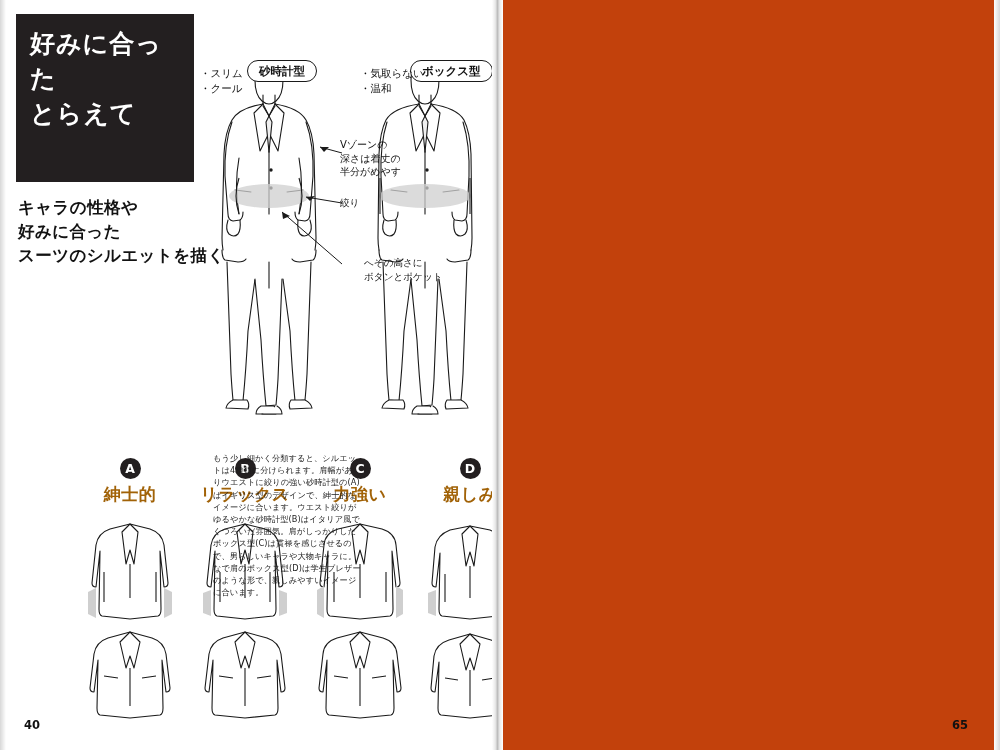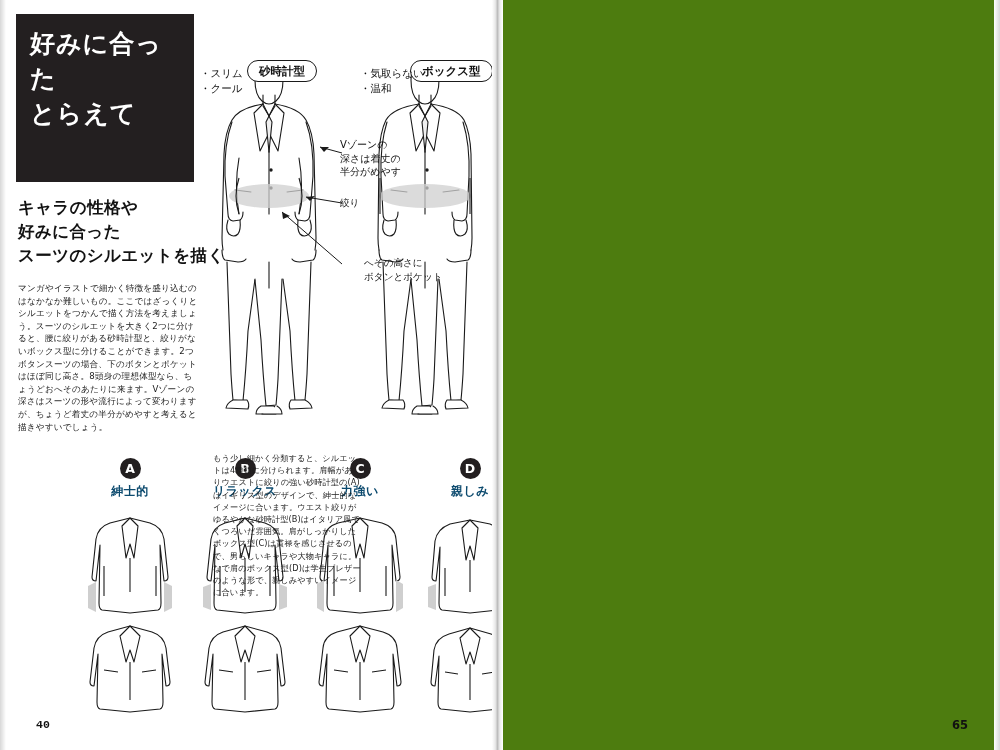--- a/index.html
+++ b/index.html
@@ -6,21 +6,21 @@
   body{
     width:1000px;height:750px;overflow:hidden;
     background:#ffffff;
     font-family:"DejaVu Sans","Liberation Sans",sans-serif;
     color:#1a1a1a;
   }
   #page{position:relative;width:1000px;height:750px;background:#fff;}
 
   
   .page-left{position:absolute;left:0;top:0;width:497px;height:750px;background:#fff;}
-  .page-right{position:absolute;left:497px;top:0;width:503px;height:750px;background:#4d7c0f;}
+  .page-right{position:absolute;left:497px;top:0;width:503px;height:750px;background:#c2410c;}
   .gutter{position:absolute;left:492px;top:0;width:11px;height:750px;
     background:linear-gradient(to right,#ffffff 0%,#e9e9e9 30%,#bdbdbd 50%,#e9e9e9 70%,#ffffff 100%);}
   .edge-shade-l{position:absolute;left:0;top:0;width:6px;height:750px;
     background:linear-gradient(to right,#d8d8d8,#ffffff);}
   .edge-shade-r{position:absolute;right:0;top:0;width:6px;height:750px;
     background:linear-gradient(to left,#d8d8d8,#ffffff);}
 
   
   .jp{font-family:"DejaVu Sans","Liberation Sans",sans-serif;}
   .body-txt{font-size:8.6px;line-height:12.6px;color:#1c1c1c;letter-spacing:.2px;}
@@ -49,21 +49,21 @@
 
   
   .fig{position:absolute;}
   .fig svg{display:block;}
 
   
   .abcd{position:absolute;left:14px;top:458px;width:470px;height:260px;}
   .abcd-cell{position:absolute;top:0;width:112px;height:260px;}
   .circ{width:21px;height:21px;border-radius:50%;background:#231f20;color:#fff;
     font-size:12.5px;font-weight:bold;line-height:21px;text-align:center;margin:0 auto;}
-  .abcd-name{text-align:center;font-size:12px;font-weight:bold;margin-top:4px;color:#0c4a6e;letter-spacing:.5px;}
+  .abcd-name{text-align:center;font-size:17px;font-weight:bold;margin-top:4px;color:#a16207;letter-spacing:.5px;}
 
   
   .pgnum{position:absolute;font-size:11.5px;font-weight:bold;color:#111;}
 </style>
 </head>
 <body>
 
 <div id="page">
 
   <div class="page-left">
@@ -74,21 +74,20 @@
         <div>とらえて</div>
       </div>
     </div>
 
     <div class="sub-head jp">
       <div>キャラの性格や</div>
       <div>好みに合った</div>
       <div>スーツのシルエットを描く</div>
     </div>
 
-    <div class="left-col-txt body-txt jp">マンガやイラストで細かく特徴を盛り込むのはなかなか難しいもの。ここではざっくりとシルエットをつかんで描く方法を考えましょう。スーツのシルエットを大きく2つに分けると、腰に絞りがある砂時計型と、絞りがないボックス型に分けることができます。2つボタンスーツの場合、下のボタンとポケットはほぼ同じ高さ。8頭身の理想体型なら、ちょうどおへそのあたりに来ます。Vゾーンの深さはスーツの形や流行によって変わりますが、ちょうど着丈の半分がめやすと考えると描きやすいでしょう。</div>
 
     <div class="fig" style="left:195px;top:18px;width:300px;height:430px;">
       <svg width="300" height="430" viewBox="0 0 300 430">
         <g fill="none" stroke="#1a1a1a" stroke-width="1.1" stroke-linejoin="round" stroke-linecap="round">
 
           <path d="M60 62 q0-16 14-16 q14 0 14 16 q0 15-7 21 q-7 6-14 0 q-7-6-7-21z" fill="#fff"></path>
           <path d="M60 58 q2-14 14-14 q12 0 14 14 q-4-6-14-6 q-10 0-14 6z" fill="#3a3a3a" stroke="none"></path>
           <path d="M68 77 l0 9 M80 77 l0 9"></path>
 
           <path d="M68 86 l6 12 l6 -12"></path>
@@ -304,21 +303,21 @@
             <path d="M56 124 l-10 10 l6 26 l4 -12 l4 12 l6 -26 z"></path>
             <path d="M56 160 l0 36"></path>
             <path d="M31 168 l13 2 M68 170 l13 -2"></path>
           </g>
         </svg>
       </div>
     </div>
 
     <div class="body-txt2 jp" style="position:absolute;left:213px;top:452px;width:148px;">もう少し細かく分類すると、シルエットは4種類に分けられます。肩幅がありウエストに絞りの強い砂時計型の(A)はイギリス型のデザインで、紳士的なイメージに合います。ウエスト絞りがゆるやかな砂時計型(B)はイタリア風でくつろいだ雰囲気。肩がしっかりしたボックス型(C)は貫禄を感じさせるので、男らしいキャラや大物キャラに。なで肩のボックス型(D)は学生ブレザーのような形で、親しみやすいイメージに合います。</div>
 
-    <div class="pgnum" style="left:36px;top:718px;font-family:Liberation Mono, monospace;">40</div>
+    <div class="pgnum" style="left:24px;top:718px;">40</div>
   </div>
 
   <div class="page-right">
 
     <div class="pgnum" style="right:32px;top:718px;">65</div>
   </div>
 
   <div class="gutter"></div>
   <div class="edge-shade-l"></div>
   <div class="edge-shade-r"></div>

